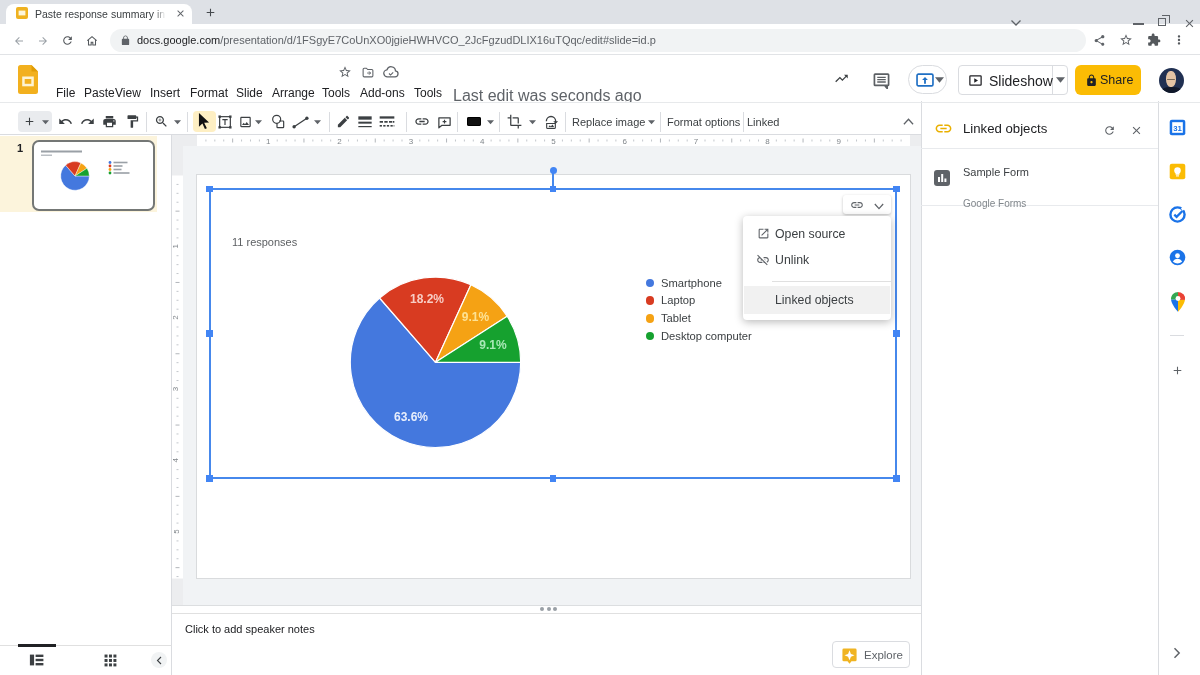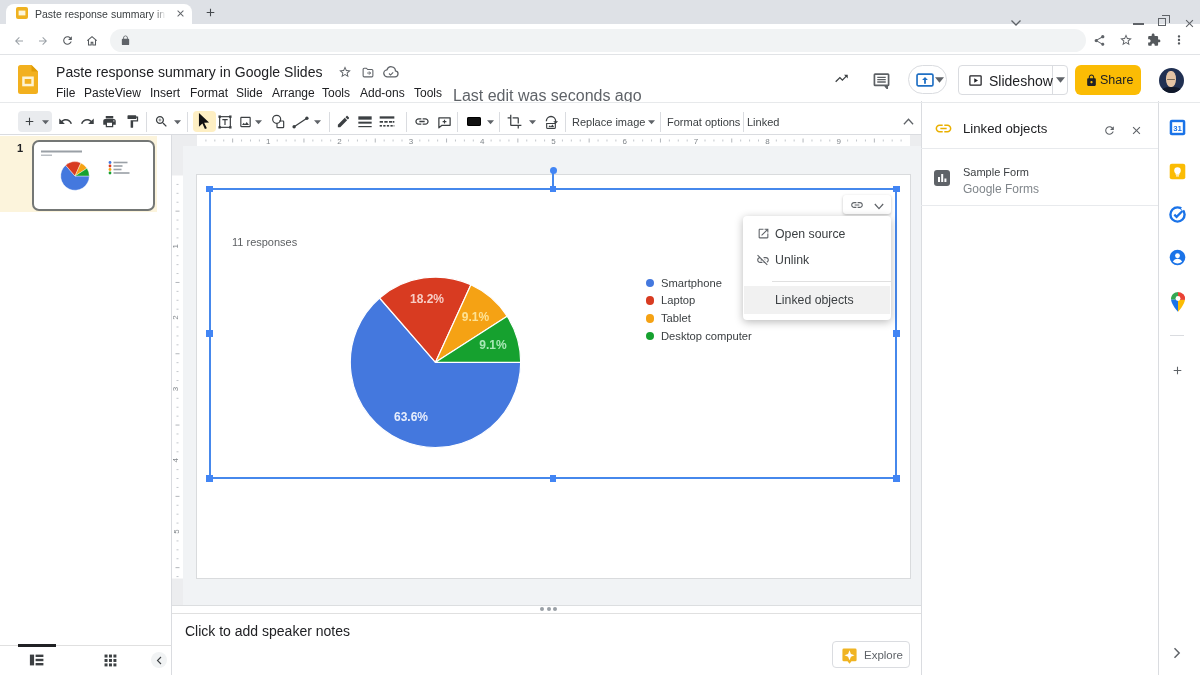--- a/index.html
+++ b/index.html
@@ -30,21 +30,21 @@
 #thumb{left:32px;top:140px;width:123px;height:71px;background:#fff;border:2px solid #747775;border-radius:7px}
 #bottombar{left:0;top:645px;width:172px;height:30px;background:#fff;border-top:1px solid #e0e0e0;border-right:1px solid #dadce0}
 #activeline{left:18px;top:644px;width:38px;height:2.5px;background:#202124}
 
 #vruler{left:168px;top:135px;width:14px;height:470px;background:#f1f3f4}
 #hruler{left:182px;top:135px;width:739px;height:11px;background:#f1f3f4}
 #canvas{left:183px;top:146px;width:738px;height:459px;background:#f1f3f5}
 #slide{left:197px;top:175px;width:713px;height:403px;background:#fff;box-shadow:0 0 0 1px #d9dbdd}
 #splitter{left:172px;top:604.5px;width:749px;height:9px;background:#fff;border-top:1px solid #dcdee0;border-bottom:1px solid #e0e0e0}
 #notes{left:172px;top:614px;width:749px;height:61px;background:#fff}
-#notestext{left:185px;top:622.5px;font-size:14px;color:#202124}
+#notestext{left:185px;top:622.5px;font-size:11px;color:#202124}
 
 #ctitle{left:231px;top:211px;font-size:15.3px;color:#3c4043}
 #cresp{left:232px;top:236px;font-size:11px;color:#5c5f62}
 .legtext{font-size:11.2px;color:#3c4043}
 .legdot{width:8.6px;height:8.6px;border-radius:50%}
 
 .selb{background:#4688ec}
 .handle{width:6.5px;height:6.5px;background:#4285f4}
 
 #linkbtn{left:843px;top:195px;width:48px;height:19px;background:#fff;border-radius:3px;box-shadow:0 1px 3px rgba(0,0,0,.25)}
@@ -52,21 +52,21 @@
 .mitem{left:775px;font-size:12.3px;color:#3c4043}
 #mhl{left:744px;top:286px;width:146px;height:28px;background:#f1f1f1}
 #mdiv{left:772px;top:281px;width:119px;height:1px;background:#e0e0e0}
 
 #rpanel{left:921px;top:101px;width:237px;height:574px;background:#fff;border-left:1px solid #dadce0}
 #rptitle{left:963px;top:121px;font-size:13.2px;font-weight:500;color:#202124}
 #rpdiv1{left:921px;top:148px;width:237px;height:1px;background:#e8eaed}
 #rpdiv2{left:921px;top:205px;width:237px;height:1px;background:#e8eaed}
 #sficon{left:934px;top:170px;width:16px;height:16px;background:#5f6368;border-radius:3px}
 #sfname{left:963px;top:166px;font-size:11px;color:#3c4043}
-#sfsub{left:963px;top:182px;font-size:12px;color:#80868b}
+#sfsub{left:963px;top:198px;font-size:10px;color:#80868b}
 
 #rail{left:1158px;top:101px;width:42px;height:574px;background:#fff;border-left:1px solid #dadce0}
 #raildiv{left:1170px;top:335px;width:14px;height:1px;background:#dadce0}
 
 #explore{left:832px;top:641px;width:78px;height:27px;background:#fff;border:1px solid #dadce0;border-radius:4px}
 #exploretext{left:864px;top:648.5px;font-size:11.5px;color:#5f6368}
 </style></head><body>
 <div id="app">
   <div class="abs" id="tabstrip"></div>
   <div class="abs" id="tab"></div>
@@ -86,20 +86,21 @@
   <svg class="abs" style="left:1010px;top:19px" width="12" height="8" viewBox="0 0 24 14" fill="none" stroke="#5f6368" stroke-width="2.6">
       <path d="M3 2l9 9 9-9"></path>
     </svg>
   <div class="abs" style="left:1133px;top:22.5px;width:11px;height:2px;background:#5f6368"></div>
   <div class="abs" style="left:1158px;top:18px;width:8px;height:8px;border:1.6px solid #5f6368"></div>
   <div class="abs" style="left:1161.5px;top:15px;width:8px;height:8px;border-top:1.6px solid #5f6368;border-right:1.6px solid #5f6368"></div>
   <svg class="abs" style="left:1183px;top:16.5px" width="13" height="13" viewBox="0 0 24 24" fill="#5f6368">
       <path d="M19 6.41L17.59 5 12 10.59 6.41 5 5 6.41 10.59 12 5 17.59 6.41 19 12 13.41 17.59 19 19 17.59 13.41 12z"></path>
     </svg>
   <div class="abs" id="pill"></div>
+  <div class="abs" id="url"><b>docs.google.com</b>/presentation/d/1FSgyE7CoUnXO0jgieHWHVCO_2JcFgzudDLIX16uTQqc/edit#slide=id.p</div>
   <svg class="abs" style="left:13px;top:34.5px" width="12" height="12" viewBox="0 0 24 24" fill="#9aa0a6">
       <path d="M20 11H7.83l5.59-5.59L12 4l-8 8 8 8 1.41-1.41L7.83 13H20v-2z"></path>
     </svg>
   <svg class="abs" style="left:37px;top:34.5px" width="12" height="12" viewBox="0 0 24 24" fill="#9aa0a6">
       <path d="M4 11h12.17l-5.59-5.59L12 4l8 8-8 8-1.41-1.41L16.17 13H4v-2z"></path>
     </svg>
   <svg class="abs" style="left:61px;top:34px" width="13" height="13" viewBox="0 0 24 24" fill="#54585c">
       <path d="M17.65 6.35C16.2 4.9 14.21 4 12 4c-4.42 0-7.99 3.58-7.99 8s3.57 8 7.99 8c3.73 0 6.84-2.55 7.73-6h-2.08c-.82 2.33-3.04 4-5.65 4-3.31 0-6-2.69-6-6s2.69-6 6-6c1.66 0 3.14.69 4.22 1.78L13 11h7V4l-2.35 2.35z"></path>
     </svg>
   <svg class="abs" style="left:85px;top:33.5px" width="14" height="14" viewBox="0 0 24 24" fill="none" stroke="#54585c" stroke-width="1.8">
@@ -114,21 +115,20 @@
   <svg class="abs" style="left:1119px;top:33px" width="14" height="14" viewBox="0 0 24 24" fill="#5f6368">
       <path d="M22 9.24l-7.19-.62L12 2 9.19 8.63 2 9.24l5.46 4.73L5.82 21 12 17.27 18.18 21l-1.63-7.03L22 9.24zM12 15.4l-3.76 2.27 1-4.28-3.32-2.88 4.38-.38L12 6.1l1.71 4.04 4.38.38-3.32 2.88 1 4.28L12 15.4z"></path>
     </svg>
   <svg class="abs" style="left:1147px;top:33px" width="14" height="14" viewBox="0 0 24 24" fill="#54585c">
       <path d="M20.5 11H19V7c0-1.1-.9-2-2-2h-4V3.5C13 2.12 11.88 1 10.5 1S8 2.12 8 3.5V5H4c-1.1 0-2 .9-2 2v3.8h1.5c1.49 0 2.7 1.21 2.7 2.7s-1.21 2.7-2.7 2.7H2V20c0 1.1.9 2 2 2h3.8v-1.5c0-1.49 1.21-2.7 2.7-2.7 1.49 0 2.7 1.21 2.7 2.7V22H17c1.1 0 2-.9 2-2v-4h1.5c1.38 0 2.5-1.12 2.5-2.5S21.88 11 20.5 11z"></path>
     </svg>
   <svg class="abs" style="left:1172px;top:33px" width="14" height="14" viewBox="0 0 24 24" fill="#54585c">
       <path d="M12 8c1.1 0 2-.9 2-2s-.9-2-2-2-2 .9-2 2 .9 2 2 2zm0 2c-1.1 0-2 .9-2 2s.9 2 2 2 2-.9 2-2-.9-2-2-2zm0 6c-1.1 0-2 .9-2 2s.9 2 2 2 2-.9 2-2-.9-2-2-2z"></path>
     </svg>
   <div class="abs" id="header"></div>
-  <div class="abs" id="doctitle">Paste response summary in Google Slides</div>
   <svg class="abs" style="left:18px;top:65px" width="20" height="29" viewBox="0 0 20 29">
     <path d="M2.5 0 L13.5 0 L20 6.5 L20 26.5 a2.5 2.5 0 0 1 -2.5 2.5 L2.5 29 a2.5 2.5 0 0 1 -2.5 -2.5 L0 2.5 a2.5 2.5 0 0 1 2.5 -2.5 Z" fill="#f2b01e"></path>
     <path d="M13.5 0 L20 6.5 L13.5 6.5 Z" fill="#e09c06"></path>
     <rect x="4.2" y="11.5" width="11.6" height="9.8" fill="#fdf3d3"></rect>
     <rect x="6.7" y="14" width="6.6" height="4.8" fill="#f2b01e"></rect>
   </svg>
   <svg class="abs" style="left:338px;top:65px" width="14" height="14" viewBox="0 0 24 24" fill="#5f6368">
       <path d="M22 9.24l-7.19-.62L12 2 9.19 8.63 2 9.24l5.46 4.73L5.82 21 12 17.27 18.18 21l-1.63-7.03L22 9.24zM12 15.4l-3.76 2.27 1-4.28-3.32-2.88 4.38-.38L12 6.1l1.71 4.04 4.38.38-3.32 2.88 1 4.28L12 15.4z"></path>
     </svg>
   <svg class="abs" style="left:361px;top:66px" width="14" height="13" viewBox="0 0 24 24" fill="none" stroke="#5f6368" stroke-width="2">

